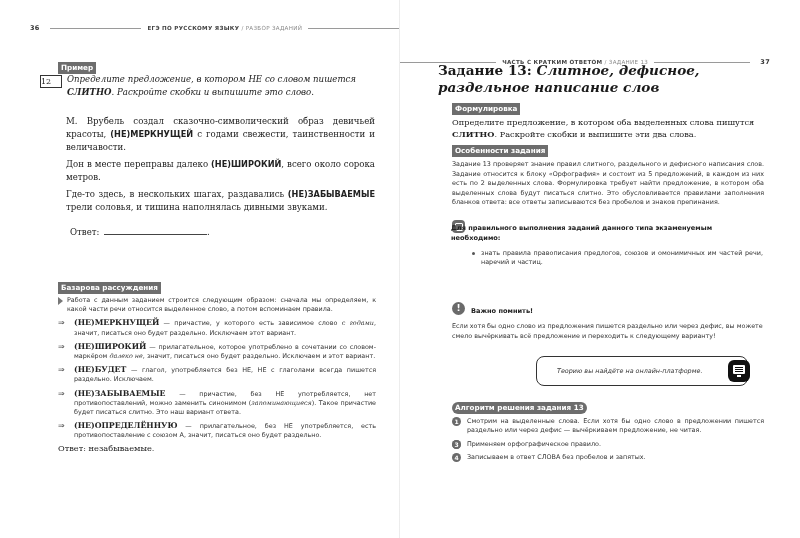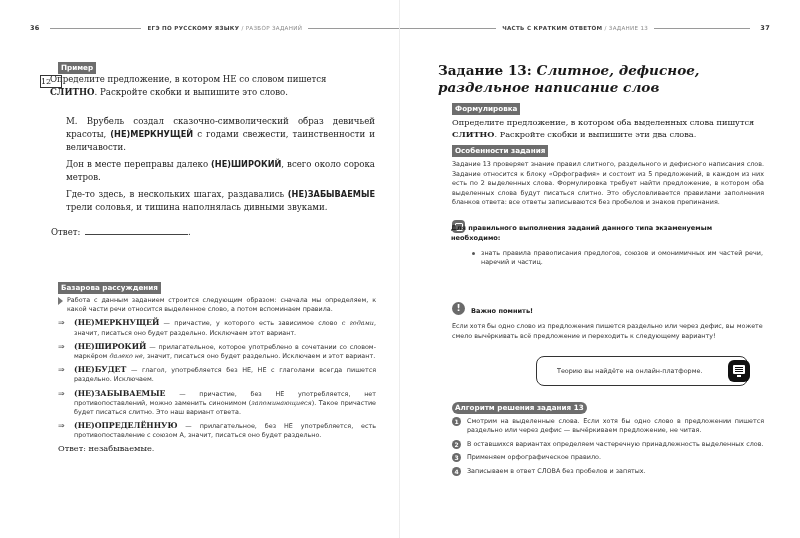--- a/index.html
+++ b/index.html
@@ -7,39 +7,39 @@
   body { position: relative; font-family: "DejaVu Sans", sans-serif; color: #2b2b2b; }
 
   .page { position: absolute; top: 0; height: 538px; width: 400px; background: #fff; }
   .page.left { left: 0; }
   .page.right { left: 400px; }
   .spine { position: absolute; left: 399px; top: 0; width: 2px; height: 538px; background: linear-gradient(to right, #e9e9e9, #f6f6f6); }
 
   
   .run-head { position: absolute; top: 23px; height: 10px; display: flex; align-items: center; font-size: 5.6px; letter-spacing: 0.3px; }
   .left .run-head { left: 30px; right: 0; }
-  .right .run-head { left: 0; right: 30px; }
+  .right .run-head { left: 0; right: 30px; margin-top: 34px; }
   .run-head .pnum { font-size: 6.5px; color: #333; font-weight: bold; }
   .run-head .rule { flex: 1; height: 1px; background: #9a9a9a; }
   .run-head .title { padding: 0 6px; color: #444; font-weight: bold; white-space: nowrap; }
   .run-head .title .sub { color: #8a8a8a; font-weight: normal; }
 
   
   .tag { display: inline-block; background: #6d6d6d; color: #fff; font-weight: bold; font-size: 7.2px; padding: 1px 3px; line-height: 10px; }
 
   
   .example-tag { position: absolute; left: 58px; top: 62px; }
   .task { position: absolute; left: 40px; top: 73px; width: 335px; font-family: "DejaVu Serif", serif; font-size: 8.6px; line-height: 13px; color: #222; }
   .task-num { position: absolute; left: 0; top: 2px; width: 22px; height: 13px; border: 1px solid #333; text-align: left; font-size: 8px; line-height: 11px; }
-  .task-text { margin-left: 10px; }
+  .task-text { margin-left: 27px; font-style: italic; }
   .task-text b { font-weight: bold; }
   .sent-list { margin-left: 26px; margin-top: 16px; }
   .sent { margin-bottom: 4px; text-align: justify; }
   .sent .hl { font-weight: bold; font-family: "DejaVu Sans", sans-serif; font-size: 8.2px; }
-  .answer-line { margin-left: 11px; margin-top: 12px; }
+  .answer-line { margin-left: 30px; margin-top: 12px; }
   .answer-line .blank { display: inline-block; width: 103px; border-bottom: 1px solid #444; vertical-align: baseline; margin-left: 2px; }
 
   .reason-tag { position: absolute; left: 58px; top: 282px; }
   .reason { position: absolute; left: 58px; top: 296px; width: 318px; font-size: 6.4px; line-height: 9.2px; color: #333; }
   .reason .intro { position: relative; padding-left: 9px; margin-bottom: 4px; text-align: justify; }
   .reason .intro .tri { position: absolute; left: 0; top: 1px; width: 0; height: 0; border-top: 4px solid transparent; border-bottom: 4px solid transparent; border-left: 5px solid #777; }
   .reason .item { position: relative; padding-left: 16px; margin-bottom: 4px; text-align: justify; }
   .reason .item .arr { position: absolute; left: 0; top: 0; font-size: 8px; color: #444; }
   .reason .item .w { font-family: "DejaVu Serif", serif; font-weight: bold; font-size: 7.8px; color: #222; }
   .reason .item i { font-family: "DejaVu Serif", serif; }
@@ -60,21 +60,21 @@
   .note-icon::after { content: ""; position: absolute; left: 3px; top: 3px; width: 6px; height: 6px; border: 1.2px solid #fff; border-radius: 1px; }
   .note-title { position: absolute; left: 451px; top: 224px; width: 290px; font-size: 6.6px; line-height: 9.5px; font-weight: bold; color: #222; }
   .note-list { position: absolute; left: 471px; top: 249px; width: 292px; font-size: 6.4px; line-height: 9.4px; color: #333; }
   .note-list li { list-style: none; position: relative; padding-left: 10px; margin-bottom: 5px; text-align: justify; }
   .note-list li::before { content: ""; position: absolute; left: 1px; top: 3px; width: 3px; height: 3px; border-radius: 50%; background: #555; }
 
   .warn-icon { position: absolute; left: 452px; top: 302px; width: 13px; height: 13px; border-radius: 50%; background: #6a6a6a; color: #fff; font-weight: bold; font-size: 9px; line-height: 13px; text-align: center; }
   .warn-title { position: absolute; left: 471px; top: 307px; font-size: 6.6px; font-weight: bold; color: #222; }
   .warn-text { position: absolute; left: 452px; top: 322px; width: 312px; font-size: 6.4px; line-height: 9.5px; color: #333; }
 
-  .online-box { position: absolute; left: 536px; top: 356px; width: 212px; height: 30px; border: 1px solid #333; border-radius: 8px; font-size: 6.4px; color: #333; padding: 0 0 0 20px; line-height: 28px; }
+  .online-box { position: absolute; left: 536px; top: 356px; width: 212px; height: 30px; border: 1px solid #333; border-radius: 8px; font-size: 6.4px; color: #333; padding: 0 0 0 20px; line-height: 28px; font-style: italic; }
   .online-icon { position: absolute; left: 728px; top: 360px; width: 22px; height: 22px; border-radius: 6px; background: #111; }
   .online-icon .screen { position: absolute; left: 5px; top: 5px; width: 12px; height: 9px; background: #fff; border-radius: 1px; }
   .online-icon .screen::before { content: ""; position: absolute; left: 2px; top: 2px; width: 8px; height: 1px; background: #111; box-shadow: 0 2px 0 #111, 0 4px 0 #111; }
   .online-icon .stand { position: absolute; left: 9px; top: 15px; width: 4px; height: 2px; background: #fff; }
 
   .algo-tag { position: absolute; left: 452px; top: 402px; border-radius: 6px; }
   .algo { position: absolute; left: 452px; top: 417px; width: 312px; font-size: 6.4px; line-height: 9.4px; color: #333; }
   .algo .step { position: relative; padding-left: 15px; margin-bottom: 4px; text-align: justify; }
   .algo .step .badge { position: absolute; left: 0; top: 0; width: 9px; height: 9px; border-radius: 50%; background: #6a6a6a; color: #fff; font-size: 6px; font-weight: bold; line-height: 9px; text-align: center; }
 
@@ -150,16 +150,16 @@
 
 <div class="online-box"><span>Теорию вы найдёте на онлайн-платформе.</span></div>
 <div class="online-icon">
     <span class="screen"></span>
     <span class="stand"></span>
   </div>
 
 <span class="tag algo-tag">Алгоритм решения задания 13</span>
 <div class="algo">
   <p class="step"><span class="badge">1</span><span>Смотрим на выделенные слова. Если хотя бы одно слово в предложении пишется раздельно или через дефис — вычёркиваем предложение, не читая.</span></p>
-  <p class="step"><span class="badge">2</span><span>В оставшихся вариантах определяем частеречную принадлежность выделенных слов.</span></p>
+  <p class="step"><span class="badge">2</span></p>
   <p class="step"><span class="badge">3</span><span>Применяем орфографическое правило.</span></p>
   <p class="step"><span class="badge">4</span><span>Записываем в ответ СЛОВА без пробелов и запятых.</span></p>
 </div>
 
 </body></html>

